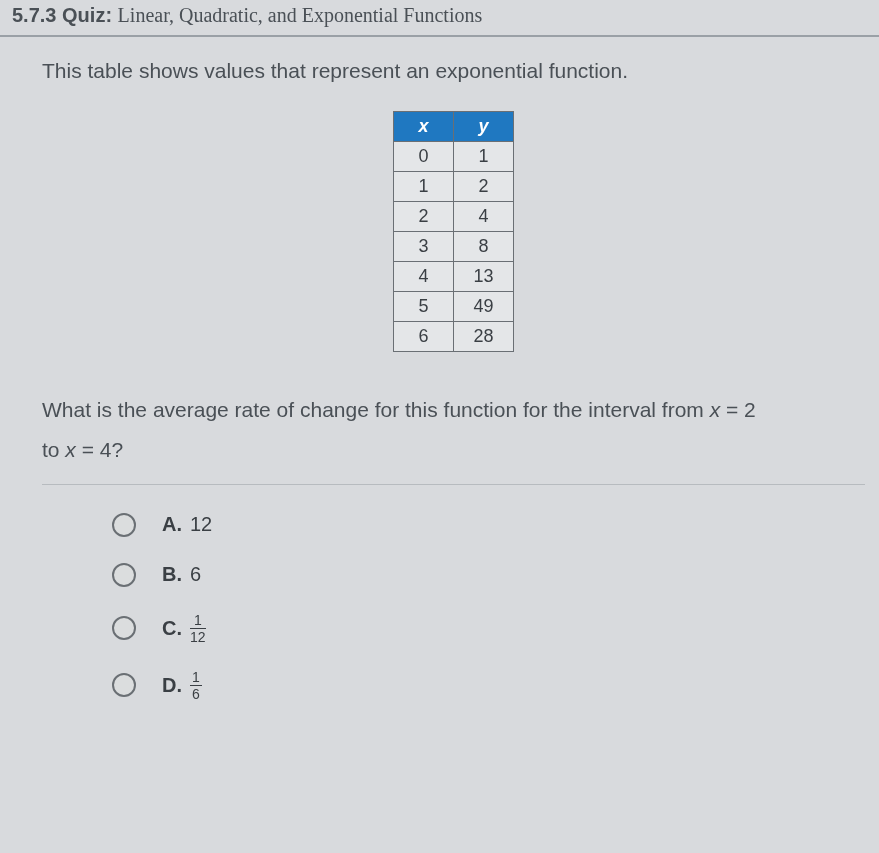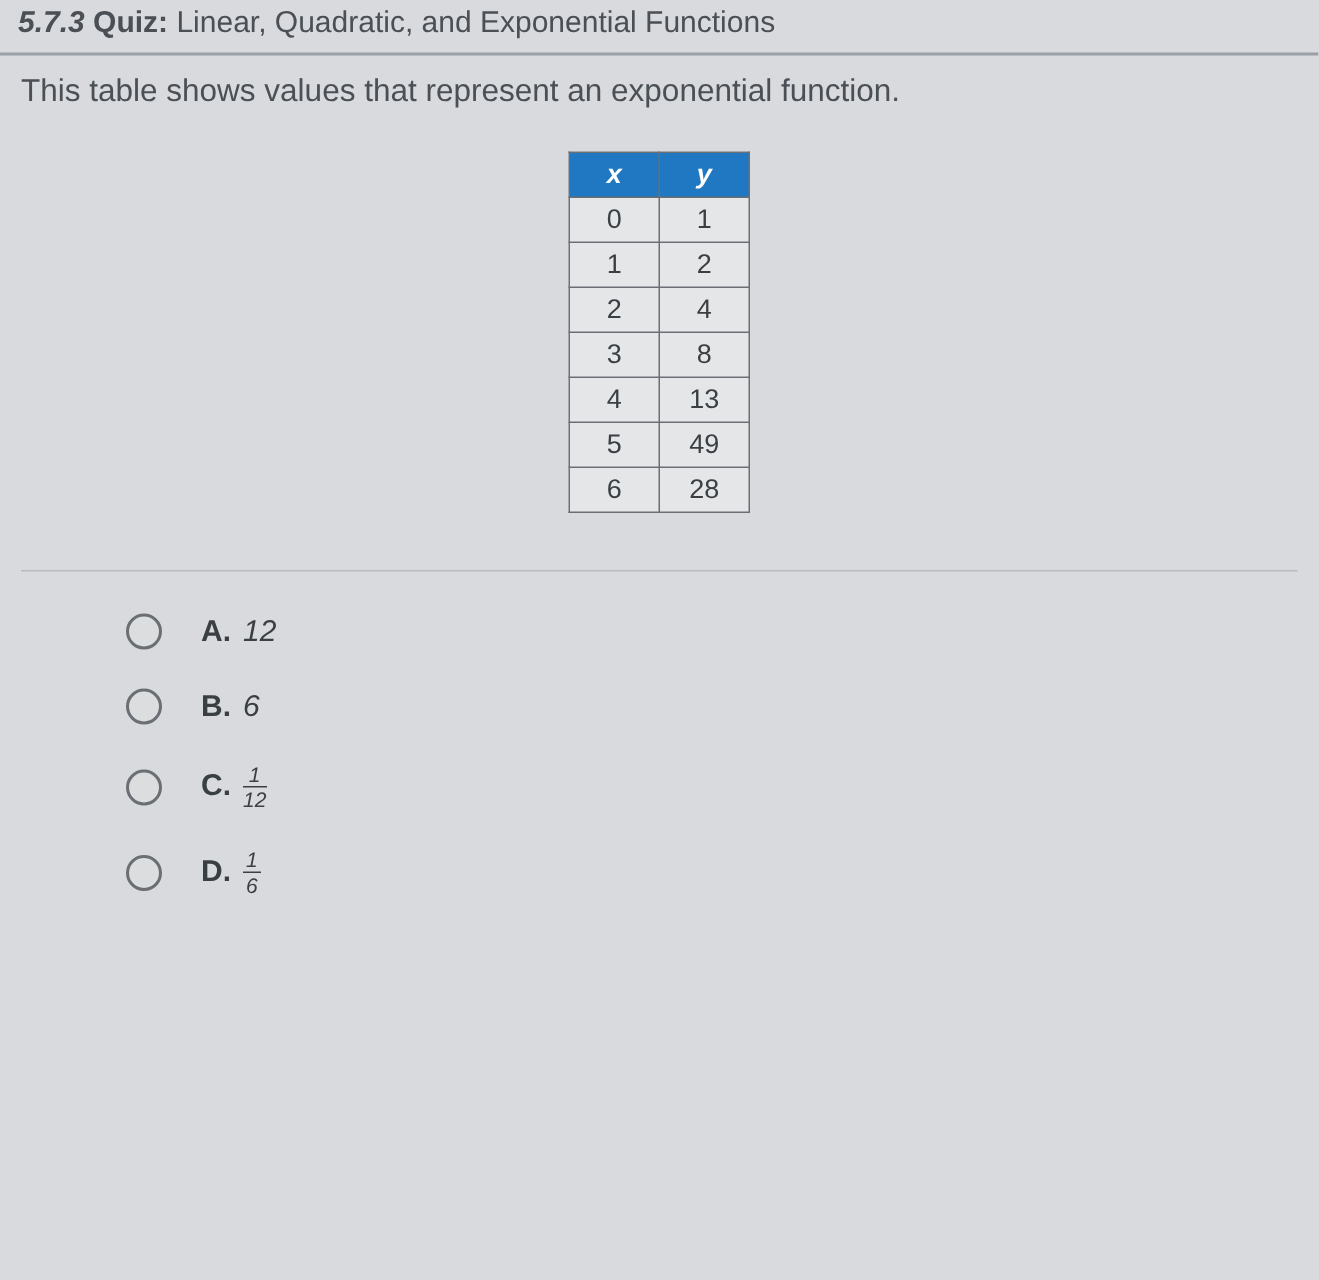--- a/index.html
+++ b/index.html
@@ -10,25 +10,26 @@
       height: 853px;
       overflow: hidden;
       color: #3a3f44;
     }
     .quiz-header {
       padding: 4px 12px 8px 12px;
       border-bottom: 2px solid #9aa0a6;
       font-size: 20px;
       color: #4a5056;
     }
-    .quiz-num { font-weight: bold; font-style: italic; }
+    .quiz-num { font-weight: bold; }
     .quiz-word { font-weight: bold; margin-top: 24px; }
-    .quiz-title { font-weight: normal; }
+    .quiz-title { font-weight: normal; font-family: Liberation Serif, serif; }
     .question-area {
-      padding: 12px 14px 0 14px;
+      padding: 22px 14px 0 14px;
+      margin-left: 28px;
     }
     .prompt-top {
       font-size: 21px;
       color: #4a5056;
       margin-bottom: 28px;
     }
     .table-wrap {
       display: flex;
       justify-content: center;
       margin-bottom: 38px;
@@ -88,21 +89,20 @@
     }
     .opt-label {
       font-size: 20px;
       font-weight: bold;
       color: #3a3f44;
       margin-right: 8px;
     }
     .opt-text {
       font-size: 20px;
       color: #3a3f44;
-      font-style: italic;
     }
     .frac {
       display: inline-block;
       text-align: center;
       vertical-align: middle;
       font-size: 14px;
       line-height: 1;
     }
     .frac .num { display:block; border-bottom: 1.5px solid #3a3f44; padding: 0 2px 1px 2px;}
     .frac .den { display:block; padding-top: 1px;}
@@ -154,20 +154,24 @@
             <td>49</td>
           </tr>
         <tr>
             <td>6</td>
             <td>28</td>
           </tr>
       </tbody>
     </table>
   </div>
 
+  <div class="prompt-bottom">
+    <span>What is the average rate of change for this function for the interval from </span><span class="ital">x</span><span> = 2</span><br>
+    <span>to </span><span class="ital">x</span><span> = 4?</span>
+  </div>
 
   <hr class="divider">
 
   <div class="options">
 
     <div class="option-row">
       <div class="radio"></div>
       <span class="opt-label">A.</span>
       <span class="opt-text">12</span>
     </div>

